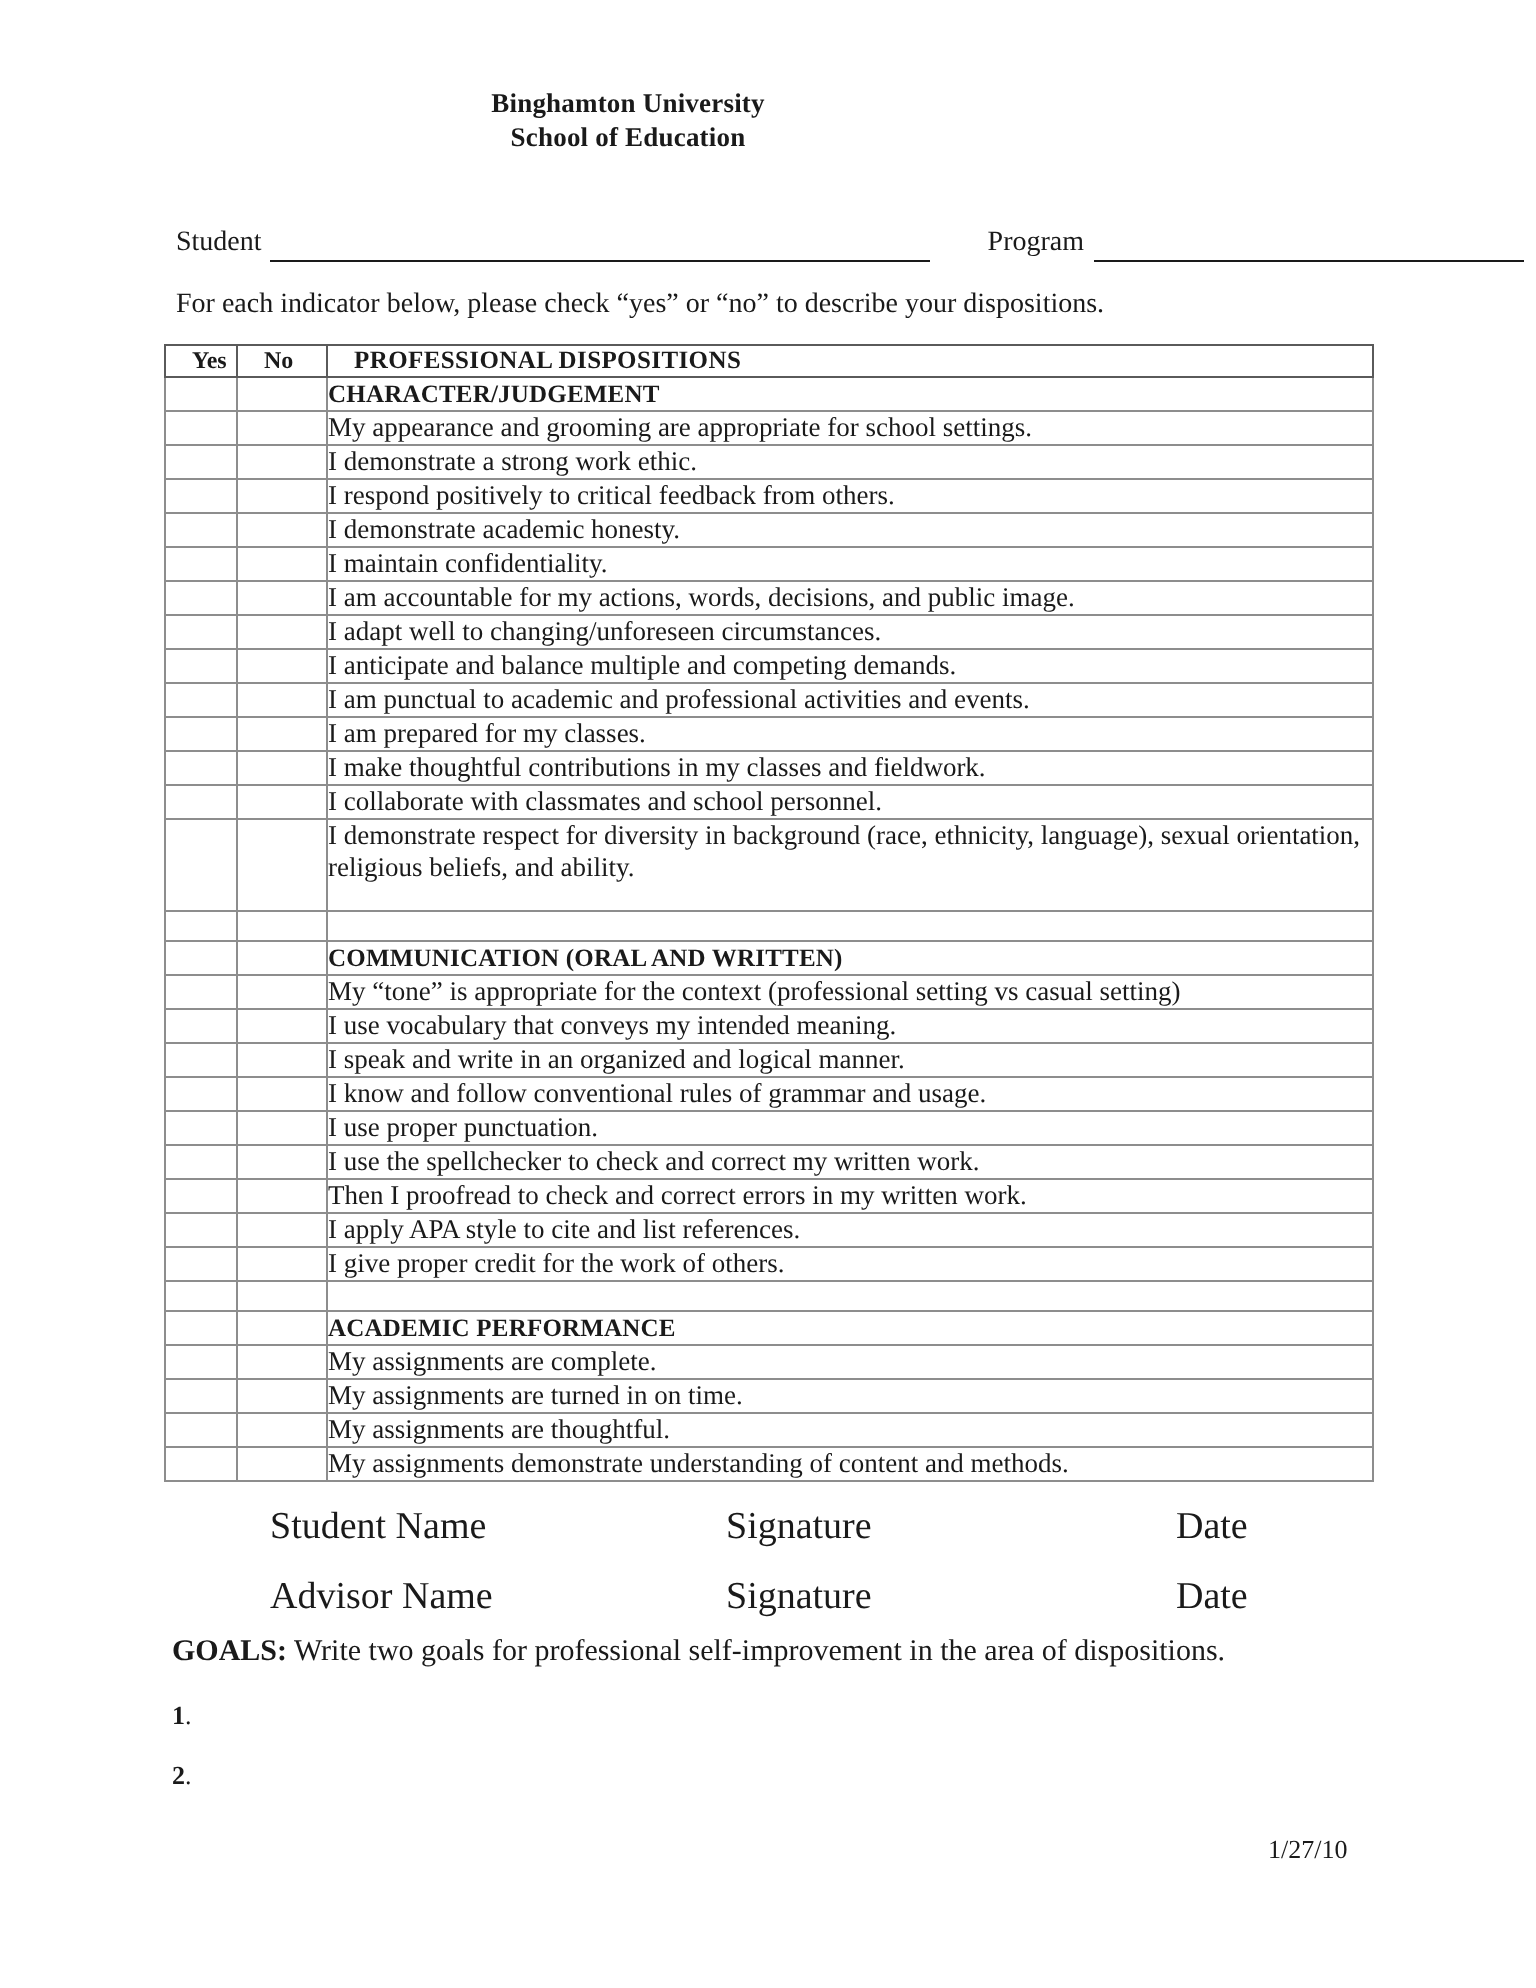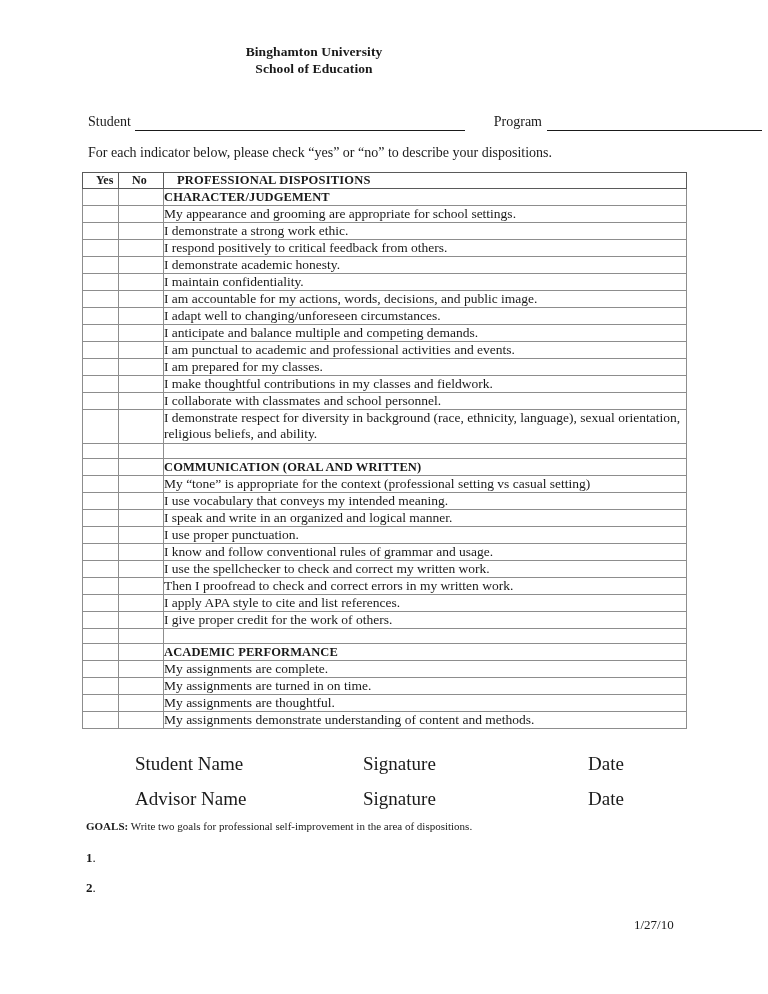--- a/index.html
+++ b/index.html
@@ -116,21 +116,21 @@
   }
   .cell-txt.section {
     font-weight: bold;
     font-size: 12.5px;
     letter-spacing: 0.1px;
   }
   .cell-txt.wrap {
     white-space: normal;
     height: auto;
     line-height: 16px;
-    padding-bottom: 1px;
+    padding-bottom: 13px;
   }
   .cell-txt.blank {
     height: 14px;
   }
   .row-blank .cell-check { height: 14px; }
 
   
   .sigblock {
     position: absolute;
     top: 753px;
@@ -144,21 +144,21 @@
   }
   .sigrow .c-name { position: absolute; left: 135px; }
   .sigrow .c-sig  { position: absolute; left: 363px; }
   .sigrow .c-date { position: absolute; left: 588px; }
 
   
   .goals {
     position: absolute;
     top: 817px;
     left: 86px;
-    font-size: 11px;
+    font-size: 15px;
     line-height: 18px;
   }
   .goals .gtitle { font-weight: bold; }
   .goals .gtext { }
 
   .goal-num {
     position: absolute;
     left: 86px;
     font-size: 13px;
     font-weight: bold;
@@ -296,26 +296,26 @@
           <td class="cell-txt">I use vocabulary that conveys my intended meaning.</td>
         </tr>
         <tr>
           <td class="cell-check"></td>
           <td class="cell-check"></td>
           <td class="cell-txt">I speak and write in an organized and logical manner.</td>
         </tr>
         <tr>
           <td class="cell-check"></td>
           <td class="cell-check"></td>
+          <td class="cell-txt">I know and follow conventional rules of grammar and usage.</td>
+        </tr>
+        <tr>
+          <td class="cell-check"></td>
+          <td class="cell-check"></td>
           <td class="cell-txt">I use proper punctuation.</td>
-        </tr>
-        <tr>
-          <td class="cell-check"></td>
-          <td class="cell-check"></td>
-          <td class="cell-txt">I know and follow conventional rules of grammar and usage.</td>
         </tr>
         <tr>
           <td class="cell-check"></td>
           <td class="cell-check"></td>
           <td class="cell-txt">I use the spellchecker to check and correct my written work.</td>
         </tr>
         <tr>
           <td class="cell-check"></td>
           <td class="cell-check"></td>
           <td class="cell-txt">Then I proofread to check and correct errors in my written work.</td>

